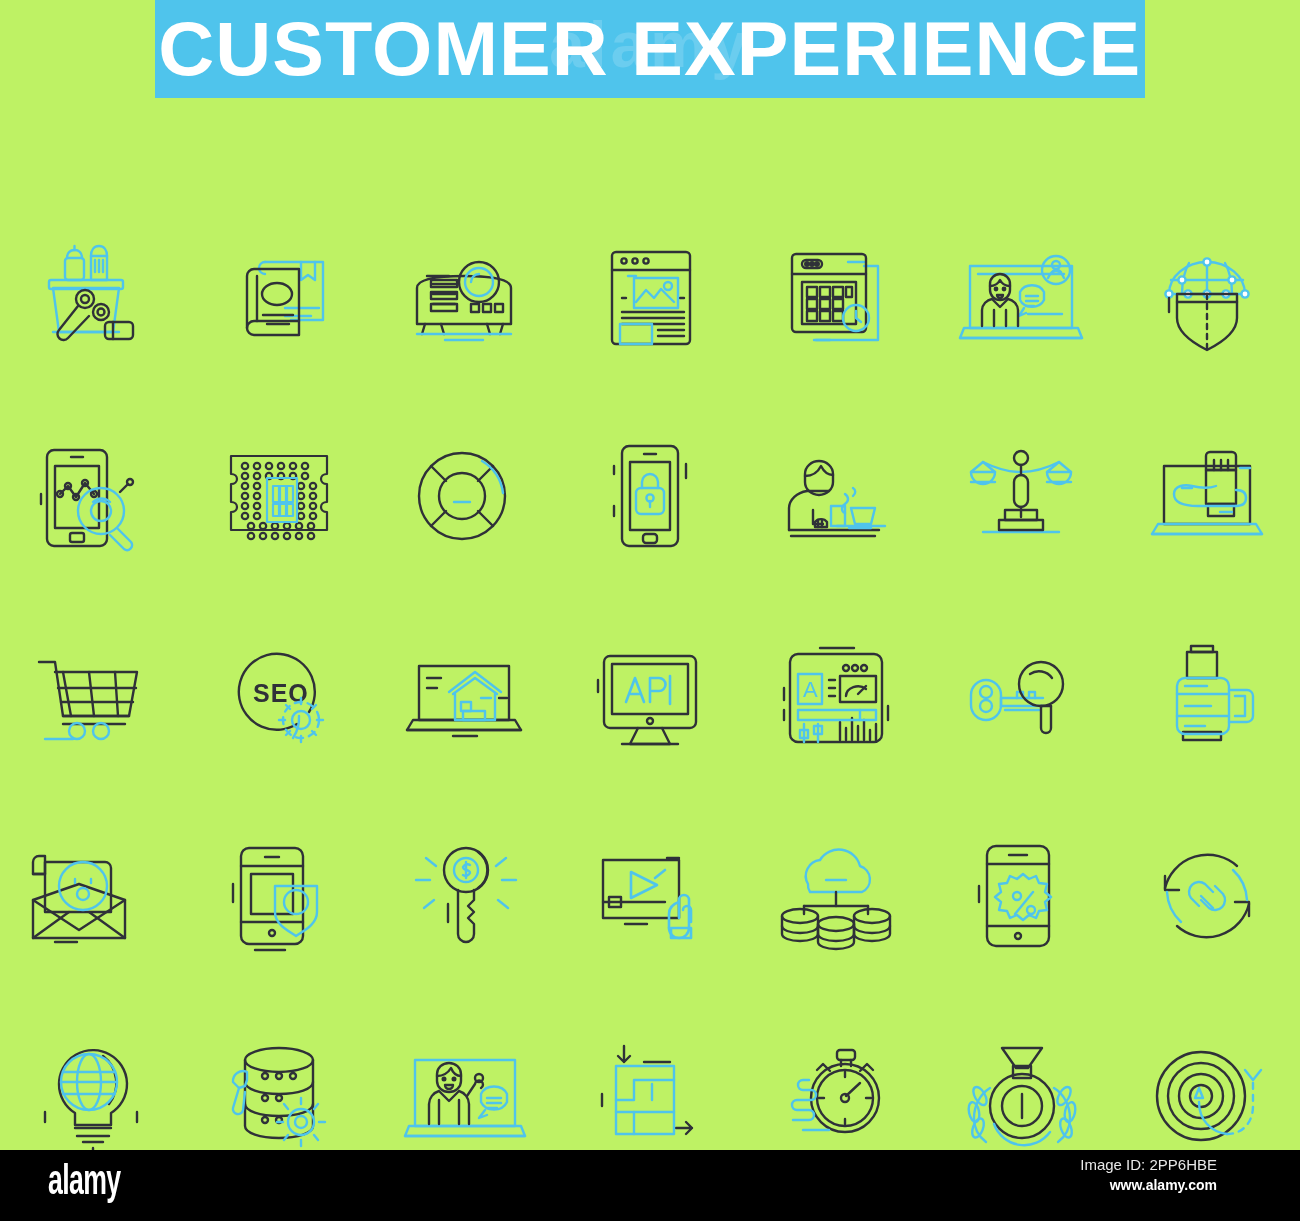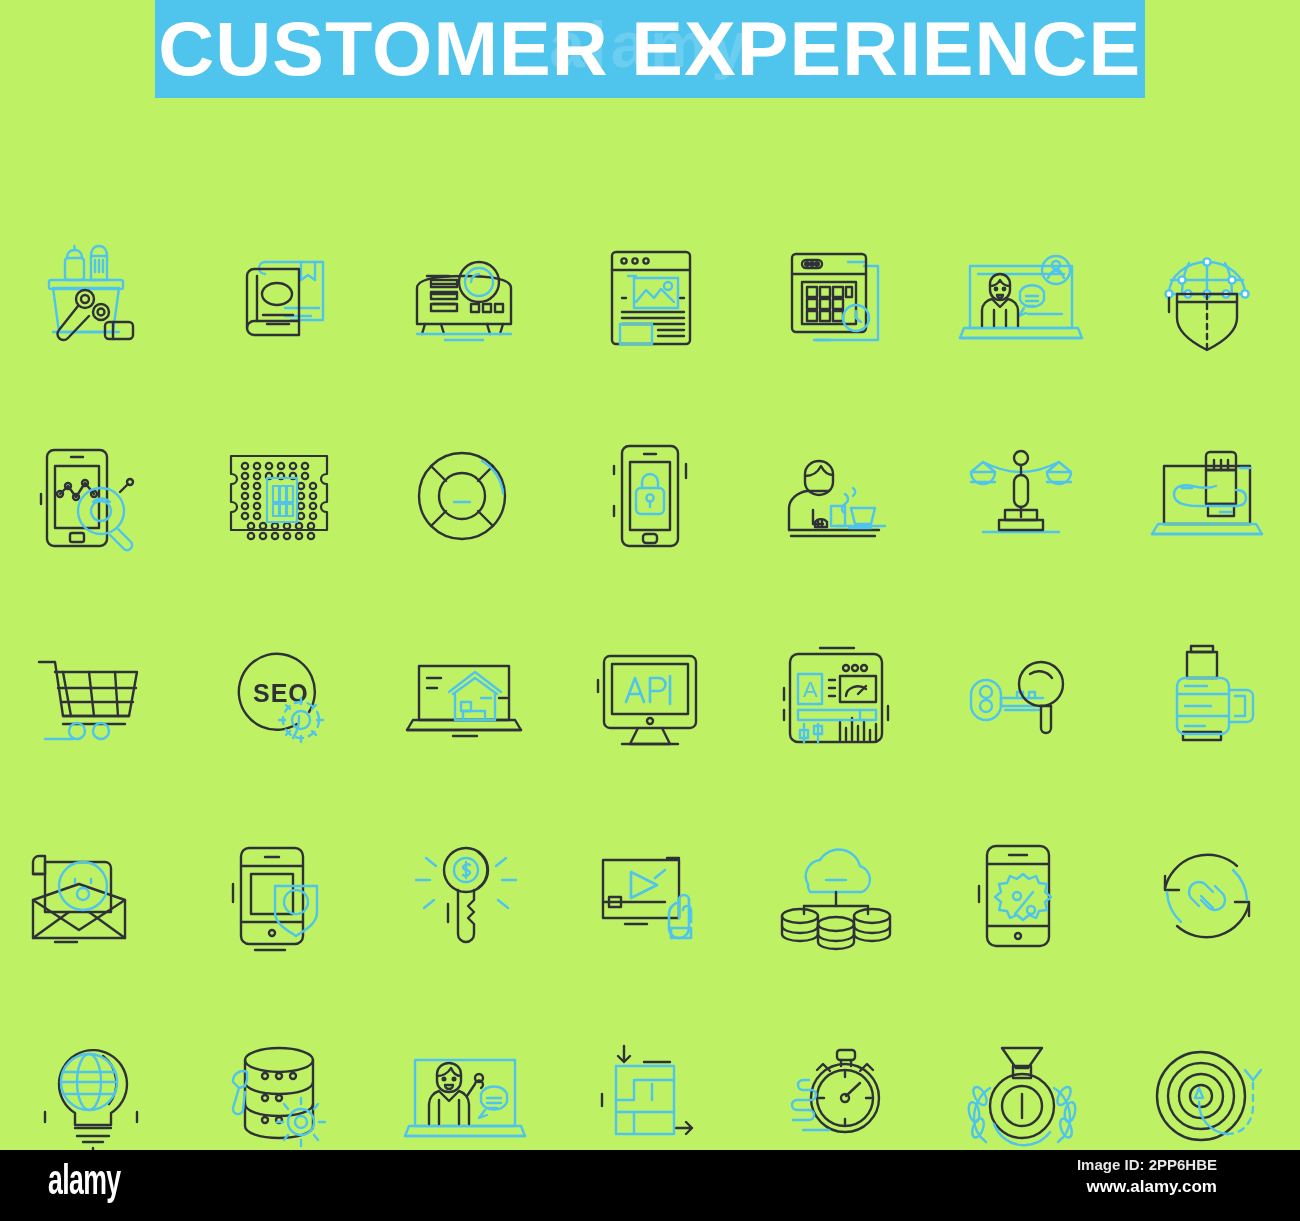--- a/index.html
+++ b/index.html
@@ -47,26 +47,26 @@
   }
   .alamy-logo{
     position:absolute;left:48px;top:8px;
     color:#ffffff;font-weight:700;font-size:43px;line-height:43px;
     transform:scaleX(0.62);transform-origin:left top;
     font-family:"Liberation Sans","DejaVu Sans",sans-serif;
     letter-spacing:-1px;
   }
   .img-id{
     position:absolute;right:83px;top:6px;
-    color:#e8e8e8;font-size:15px;font-weight:700;
+    color:#e8e8e8;font-size:15px;font-weight:400;
     font-family:"Liberation Sans","DejaVu Sans",sans-serif;
   }
   .www{
     position:absolute;right:83px;top:27px;
-    color:#ffffff;font-size:17px;font-weight:700;
+    color:#ffffff;font-size:14px;font-weight:700;
     font-family:"Liberation Sans","DejaVu Sans",sans-serif;
   }
   
   .wm{
     position:absolute;left:50%;top:8px;transform:translateX(-50%);
     color:rgba(255,255,255,0.16);font-size:64px;font-weight:700;
     pointer-events:none;letter-spacing:4px;
   }
 </style>
 </head>

